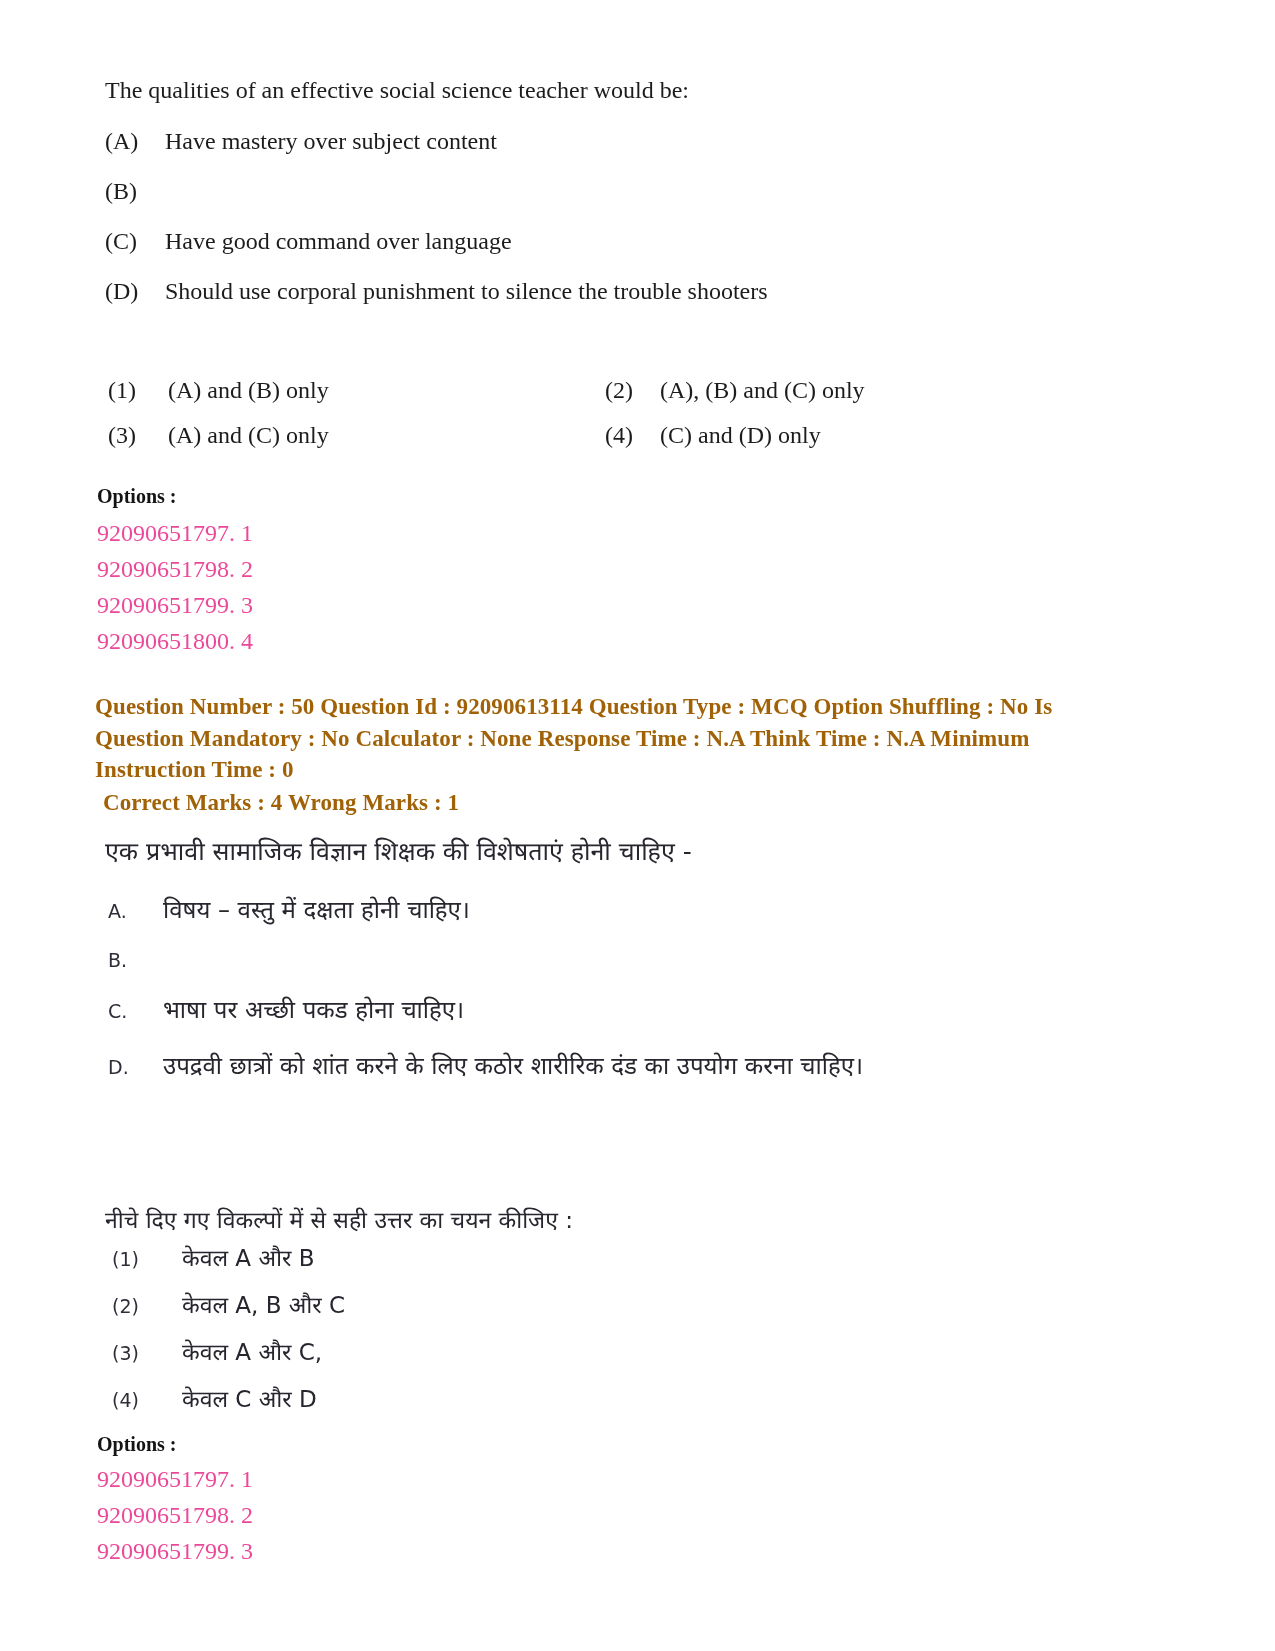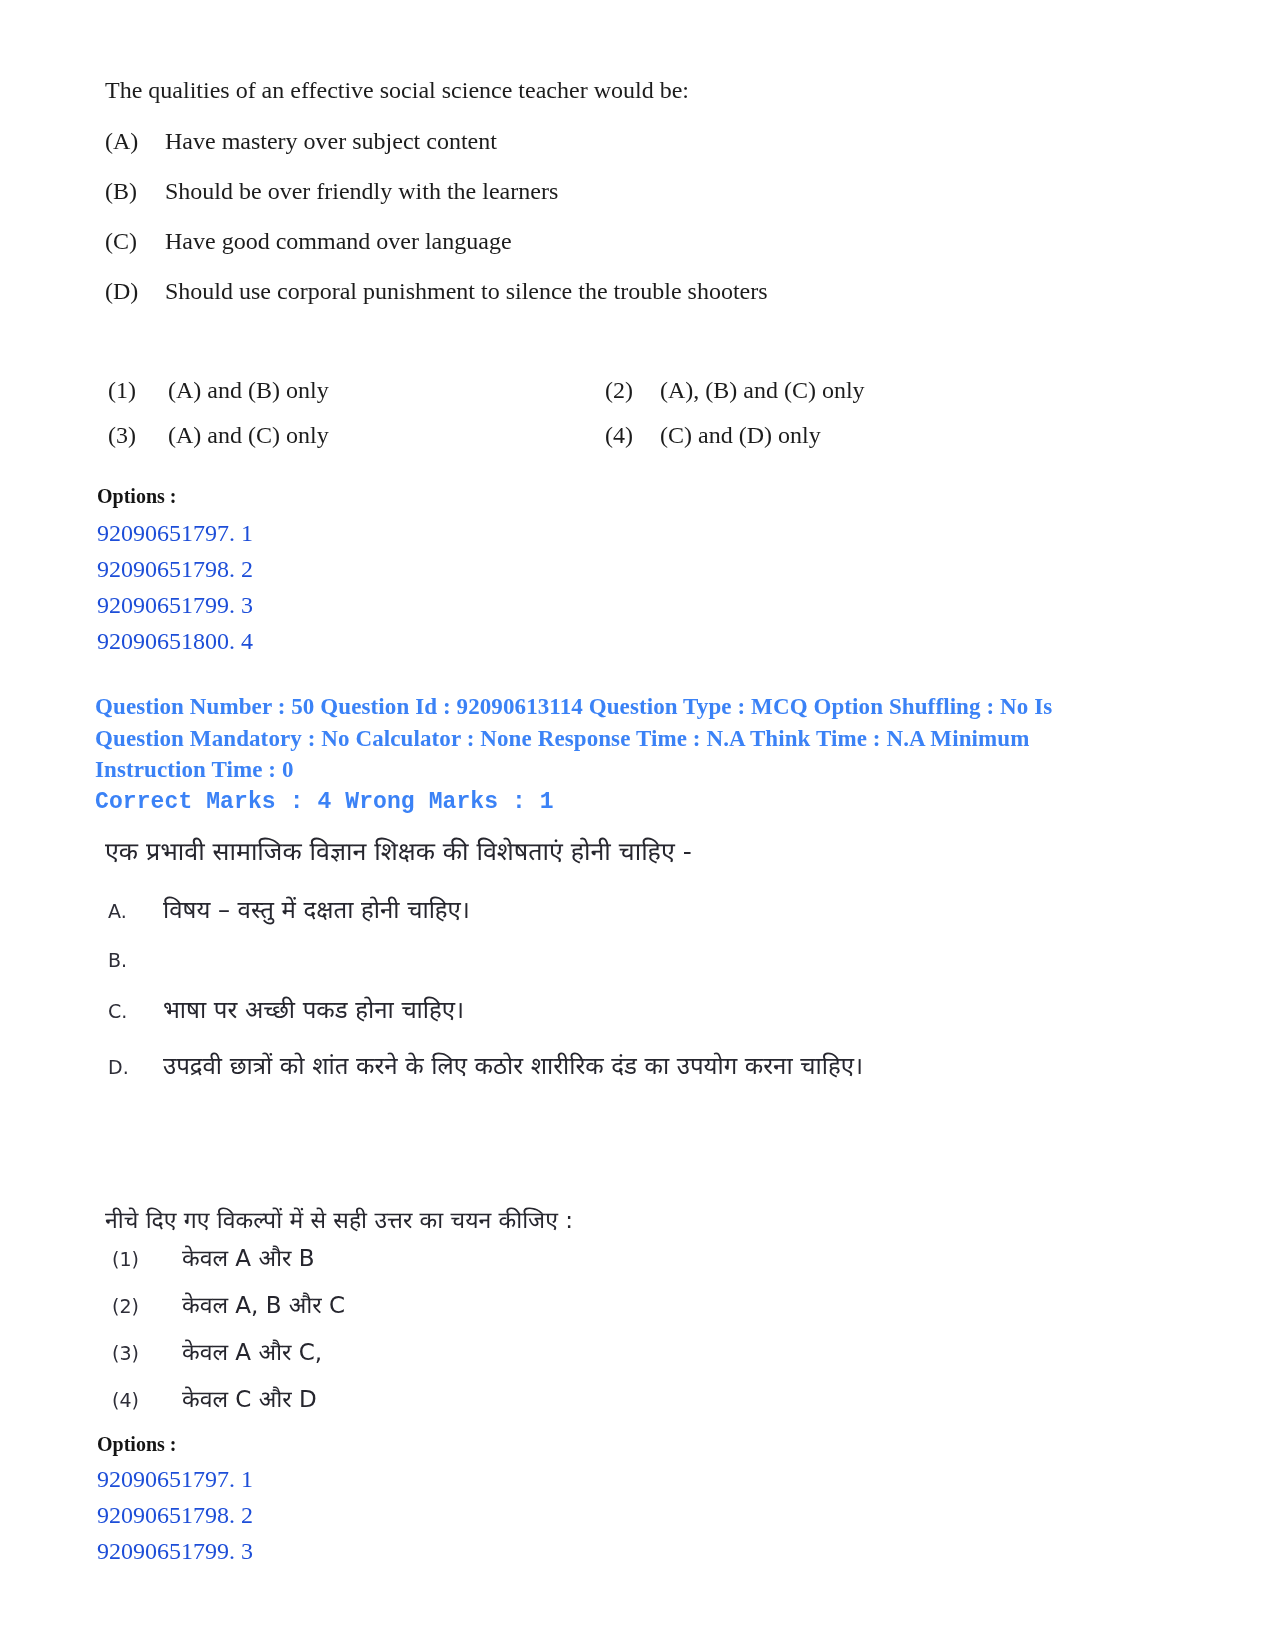--- a/index.html
+++ b/index.html
@@ -26,23 +26,23 @@
   .stmt-row .lbl { flex: 0 0 60px; }
 
   .choices-en { display: flex; flex-direction: column; gap: 17px; width: 1060px; }
   .choice-row-2col { display: flex; }
   .choice-cell { display: flex; align-items: baseline; }
   .choice-cell.left { flex: 0 0 497px; }
   .choice-cell.left .lbl { flex: 0 0 60px; }
   .choice-cell.right .lbl { flex: 0 0 55px; }
 
   .options-heading { font-weight: bold; font-size: 20px; line-height: 29px; color: #141414; }
-  .id-list { font-size: 24px; line-height: 36px; color: #1d4ed8; }
+  .id-list { font-size: 24px; line-height: 36px; color: #ec4899; }
 
-  .meta { font-weight: bold; font-size: 23px; line-height: 31.5px; color: #3b82f6; letter-spacing: 0.1px; }
+  .meta { font-weight: bold; font-size: 23px; line-height: 31.5px; color: #a16207; letter-spacing: 0.1px; }
 
   
   .hi { font-family: "DejaVu Sans", sans-serif; color: #26262e; }
   .hi-question { font-size: 25px; line-height: 32px; text-align: center; }
   .stmt-list-hi { display: flex; flex-direction: column; gap: 22px; }
   .stmt-list-hi .stmt-row { align-items: baseline; }
   .stmt-list-hi .lbl { flex: 0 0 55px; font-size: 19px; color: #2e2e38; }
   .stmt-list-hi .txt { font-size: 24px; line-height: 34px; }
   .hi-prompt { font-size: 23px; line-height: 32px; margin-top: 28px; }
   .choices-hi { display: flex; flex-direction: column; gap: 15px; }
@@ -57,21 +57,20 @@
 
   <div class="abs en" style="top:76px; left:105px;">The qualities of an effective social science teacher would be:</div>
 
   <div class="abs en stmt-list-en" style="top:127px; left:105px; width:1080px;">
     <div class="stmt-row">
       <span class="lbl">(A)</span>
       <span class="txt">Have mastery over subject content</span>
     </div>
     <div class="stmt-row">
       <span class="lbl">(B)</span>
-      <span class="txt">Should be over friendly with the learners</span>
     </div>
     <div class="stmt-row">
       <span class="lbl">(C)</span>
       <span class="txt">Have good command over language</span>
     </div>
     <div class="stmt-row">
       <span class="lbl">(D)</span>
       <span class="txt">Should use corporal punishment to silence the trouble shooters</span>
     </div>
   </div>
@@ -107,21 +106,21 @@
     <div>92090651799. 3</div>
     <div>92090651800. 4</div>
   </div>
 
   <div class="abs meta" style="top:691px; left:95px; width:1105px;">
     <div>Question Number : 50 Question Id : 92090613114 Question Type : MCQ Option Shuffling : No Is</div>
     <div>Question Mandatory : No Calculator : None Response Time : N.A Think Time : N.A Minimum</div>
     <div>Instruction Time : 0</div>
   </div>
 
-  <div class="abs meta" style="top:787px; left:95px;font-family:Liberation Mono, monospace;">Correct Marks : 4 Wrong Marks : 1</div>
+  <div class="abs meta" style="top:787px; left:103px;">Correct Marks : 4 Wrong Marks : 1</div>
 
   <div class="abs hi hi-question" style="top:836px; left:105px;">एक प्रभावी सामाजिक विज्ञान शिक्षक की विशेषताएं होनी चाहिए -</div>
 
   <div class="abs hi stmt-list-hi" style="top:893px; left:108px; width:1080px;">
     <div class="stmt-row">
       <span class="lbl">A.</span>
       <span class="txt">विषय – वस्तु में दक्षता होनी चाहिए।</span>
     </div>
     <div class="stmt-row">
       <span class="lbl">B.</span>

